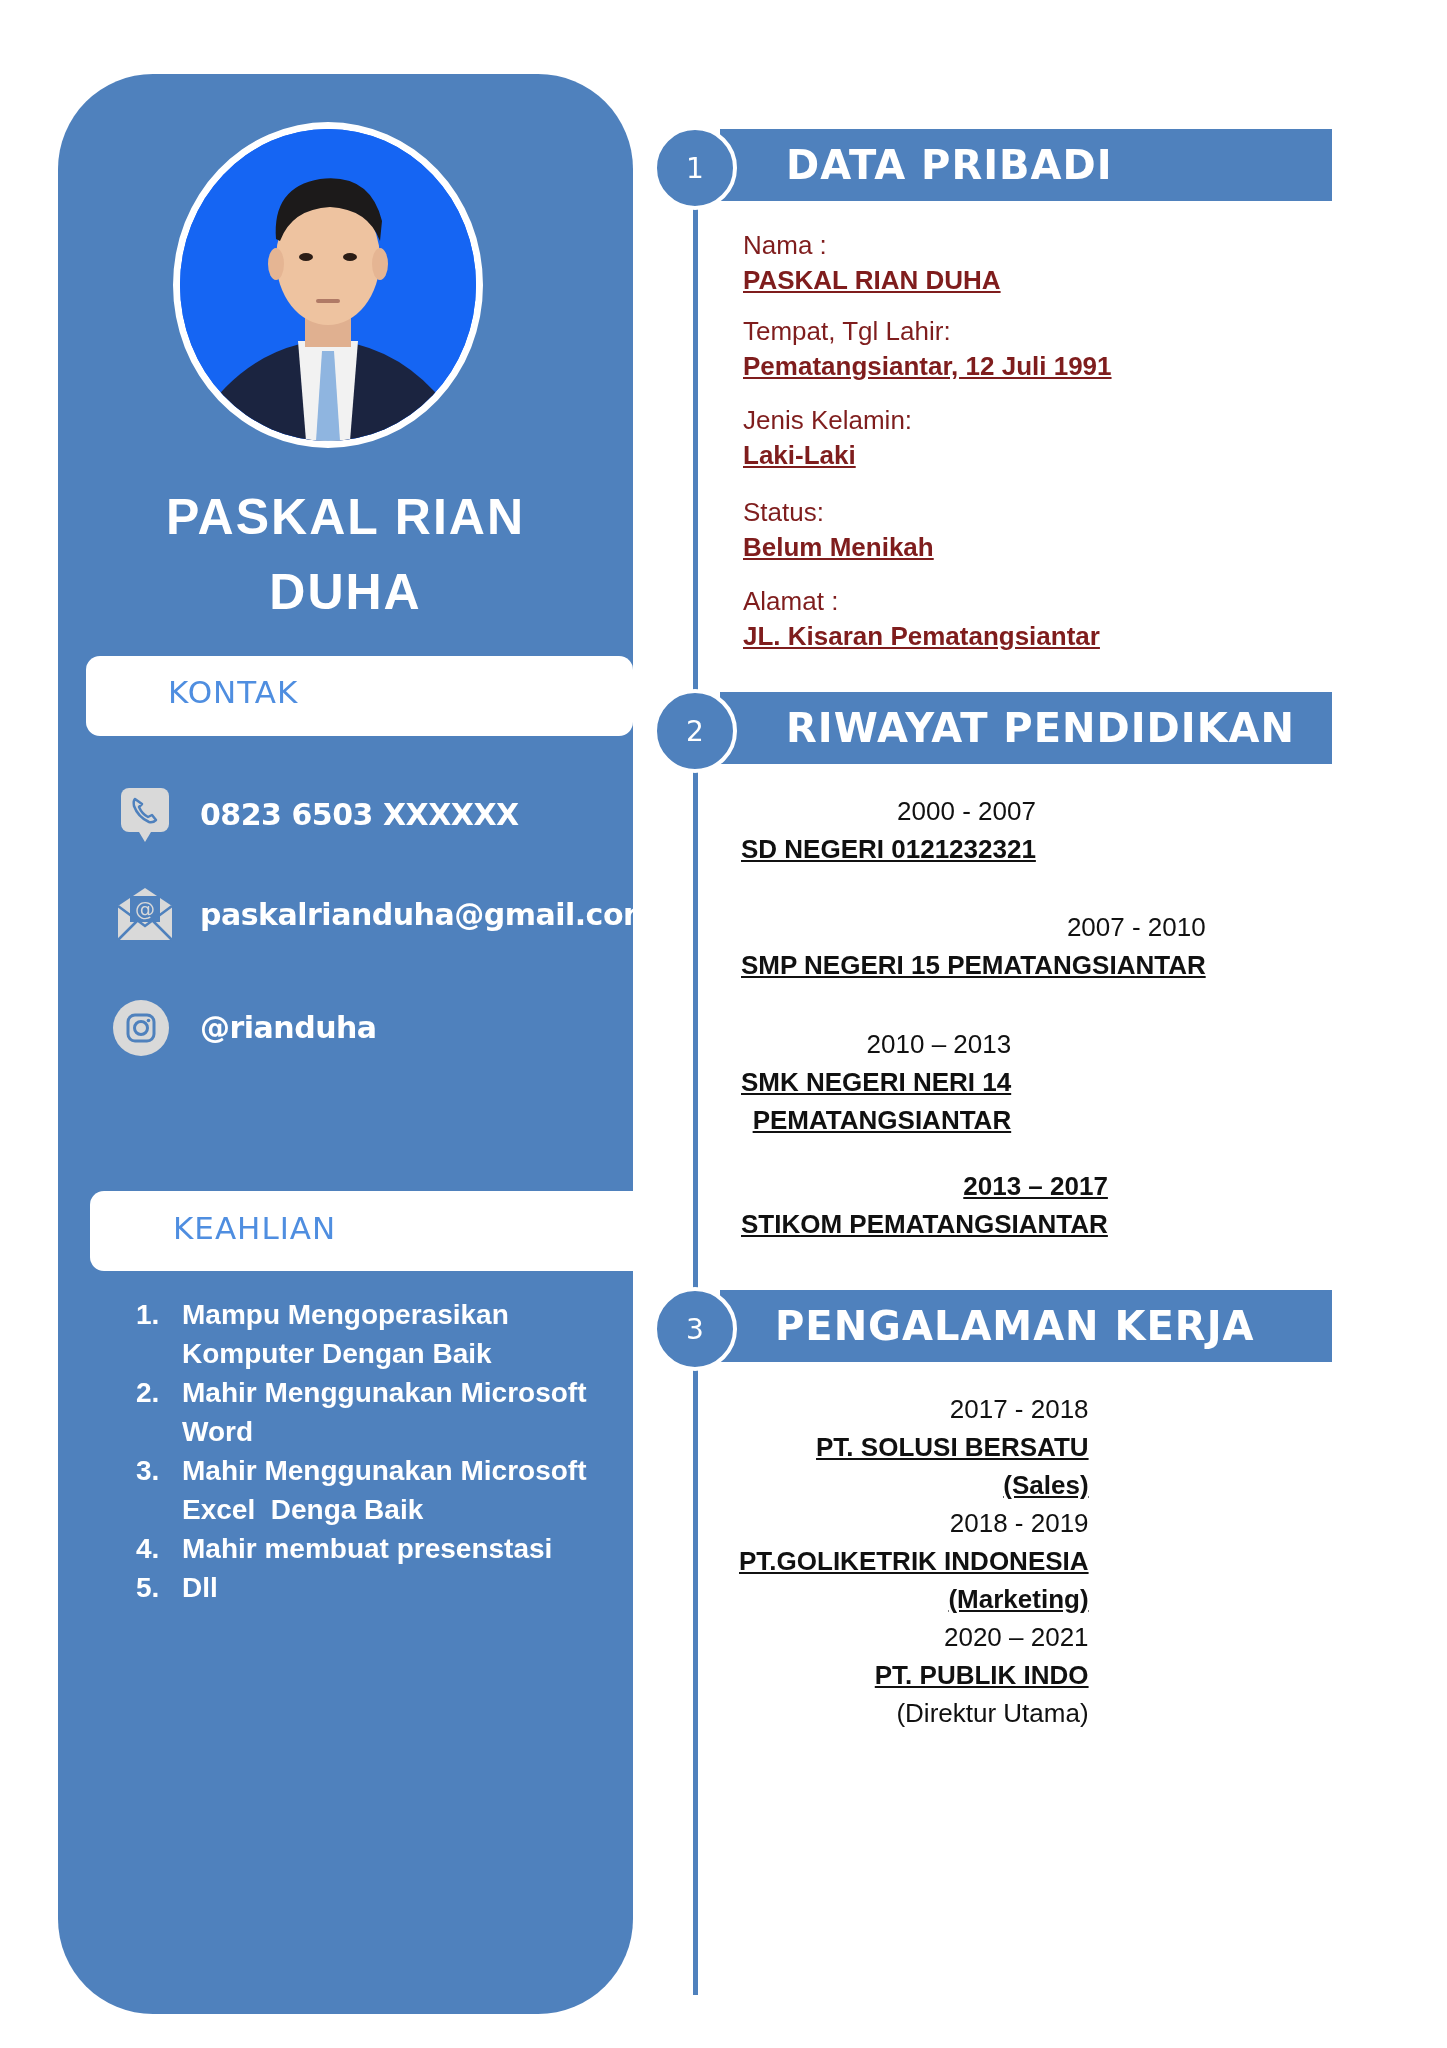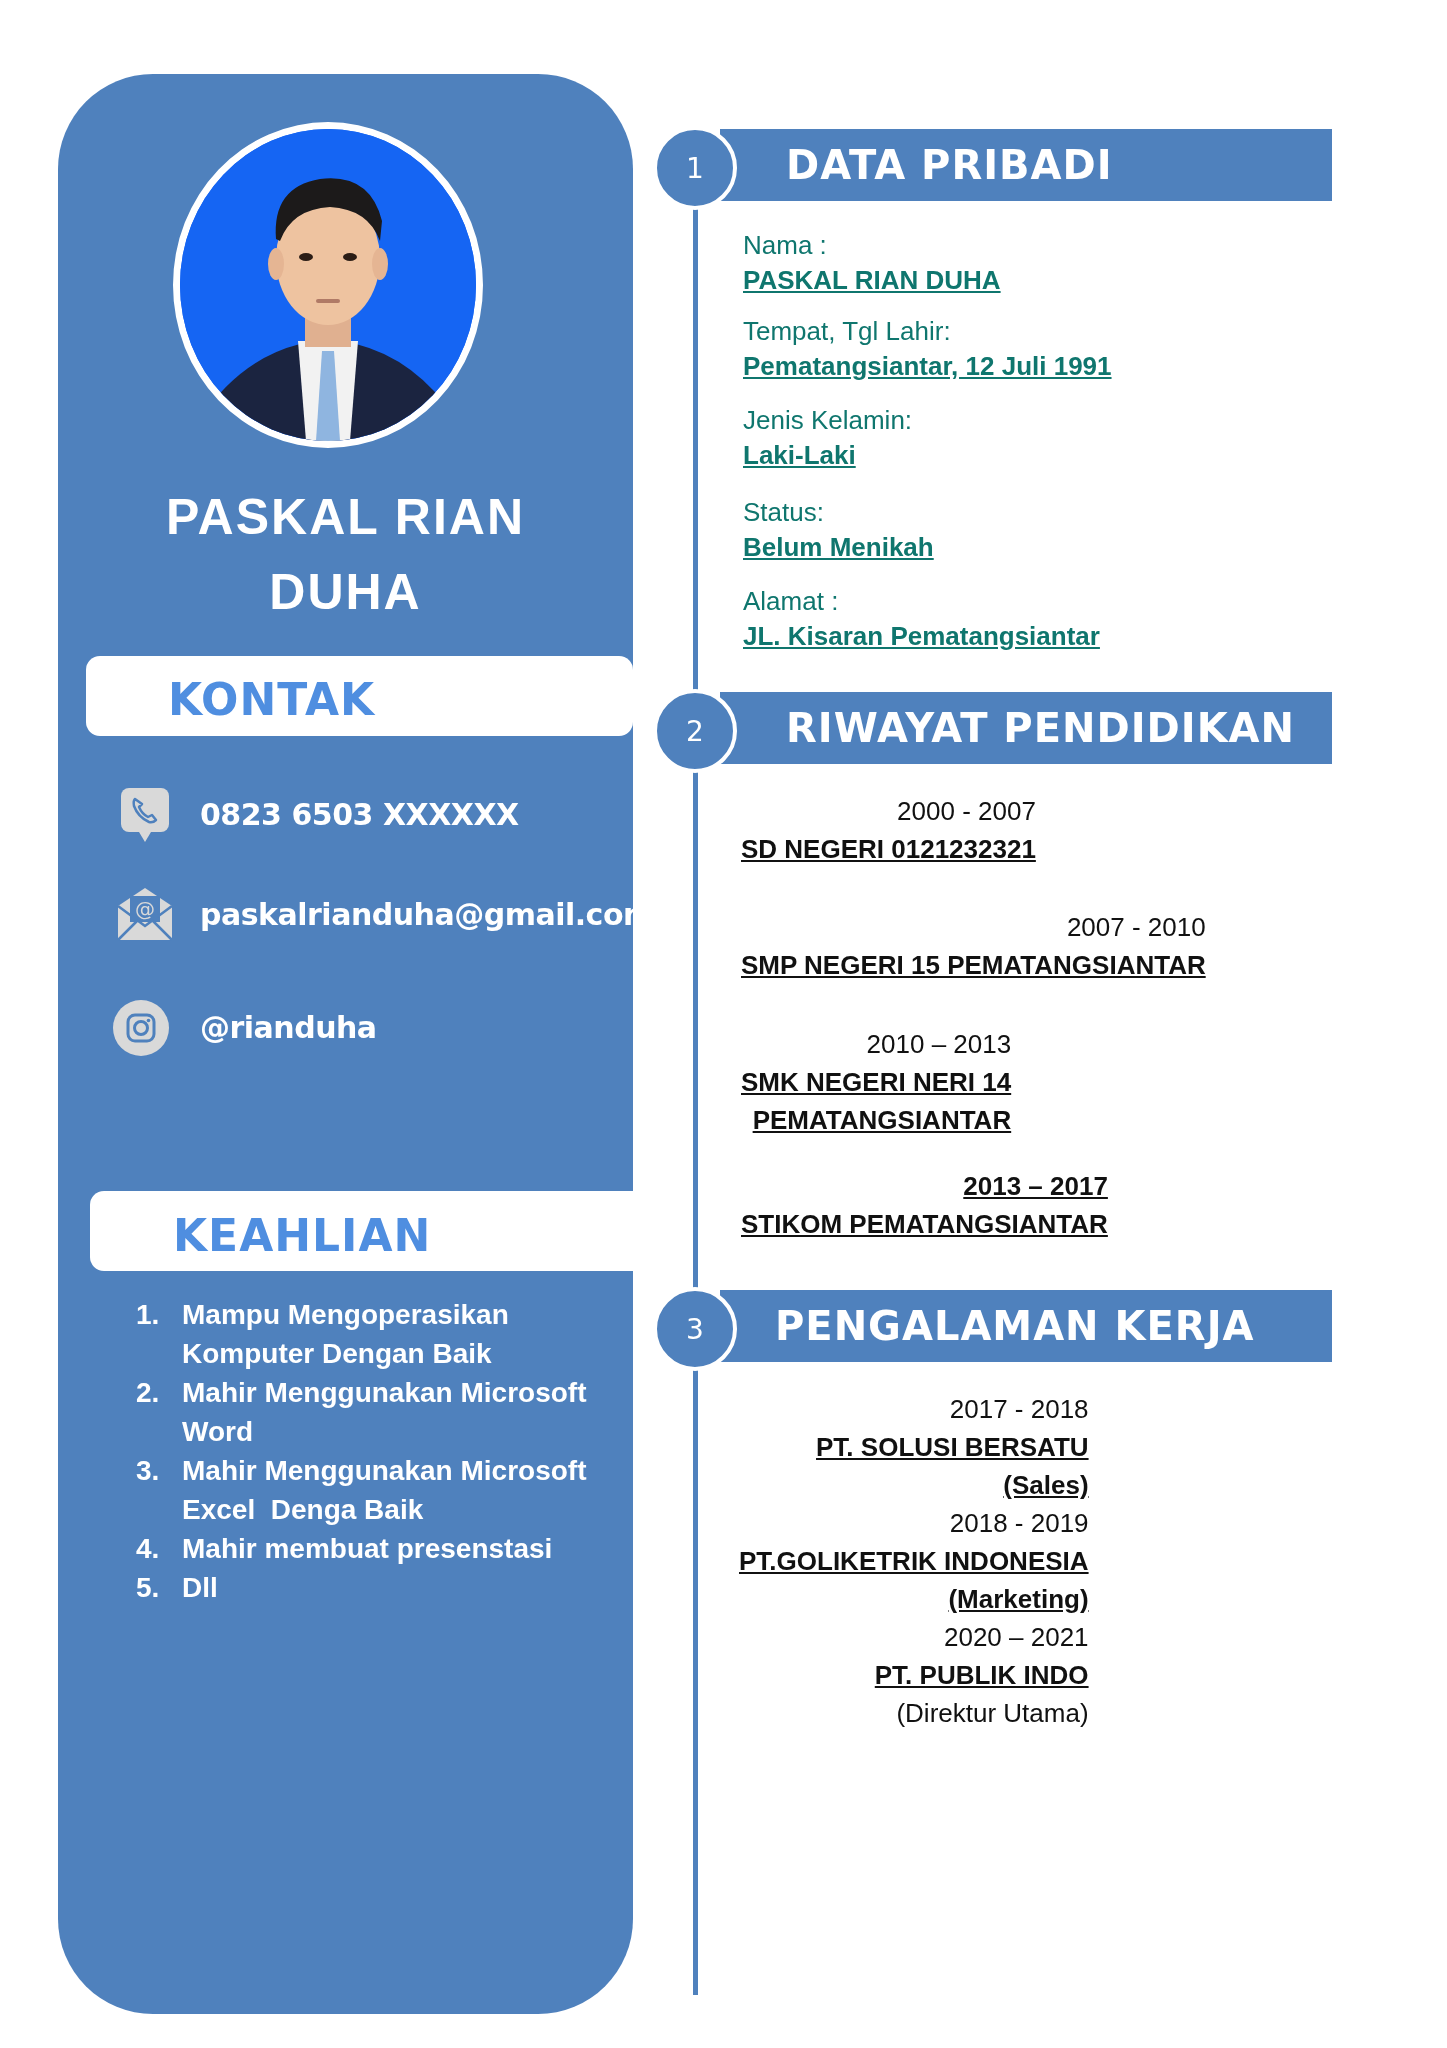--- a/index.html
+++ b/index.html
@@ -19,21 +19,21 @@
   .photo svg { width: 100%; height: 100%; display: block; }
   .name {
     position: absolute; left: 58px; top: 480px; width: 575px; text-align: center;
     color: #ffffff; font-weight: bold; font-size: 50px; line-height: 75px;
     letter-spacing: 2px;
   }
   .tab {
     position: absolute; background: #ffffff; border-radius: 14px 0 0 14px;
   }
   .tab-title {
-    position: absolute; color: #4f8ee0; font-weight: bold; font-size: 44px;
+    position: absolute; color: #4f8ee0; font-weight: normal; font-size: 31px;
     letter-spacing: 1px; font-family: "DejaVu Sans", sans-serif;
   }
   .contact-row { position: absolute; left: 115px; display: flex; align-items: center; }
   .contact-icon { width: 60px; height: 60px; display: flex; align-items: center; justify-content: center; }
   .contact-text {
     position: absolute; left: 85px; color: #ffffff; font-weight: bold; font-size: 30px;
     white-space: nowrap; font-family: "DejaVu Sans", sans-serif; letter-spacing: -0.5px;
   }
   .skills {
     position: absolute; left: 136px; top: 1295px; width: 500px; color: #ffffff;
@@ -50,21 +50,21 @@
   .sec-circle {
     position: absolute; width: 76px; height: 76px; border-radius: 50%; background: #4f81bd;
     border: 4px solid #ffffff; color: #ffffff; font-size: 28px;
     display: flex; align-items: center; justify-content: center;
     font-family: "DejaVu Sans", sans-serif;
   }
   .sec-title {
     position: absolute; color: #ffffff; font-weight: bold; font-size: 40px; letter-spacing: 1px;
     font-family: "DejaVu Sans", sans-serif; white-space: nowrap;
   }
-  .field { position: absolute; left: 743px; font-size: 26px; color: #0f766e; white-space: nowrap; }
+  .field { position: absolute; left: 743px; font-size: 26px; color: #7f1d1d; white-space: nowrap; }
   .lbl { font-weight: normal; }
   .val { font-weight: bold; text-decoration: underline; }
   .block { position: absolute; left: 741px; font-size: 26px; color: #111; line-height: 38px; }
   .block div { white-space: nowrap; text-align: right; }
 </style>
 </head>
 <body>
 
 <div class="panel"></div>
 

